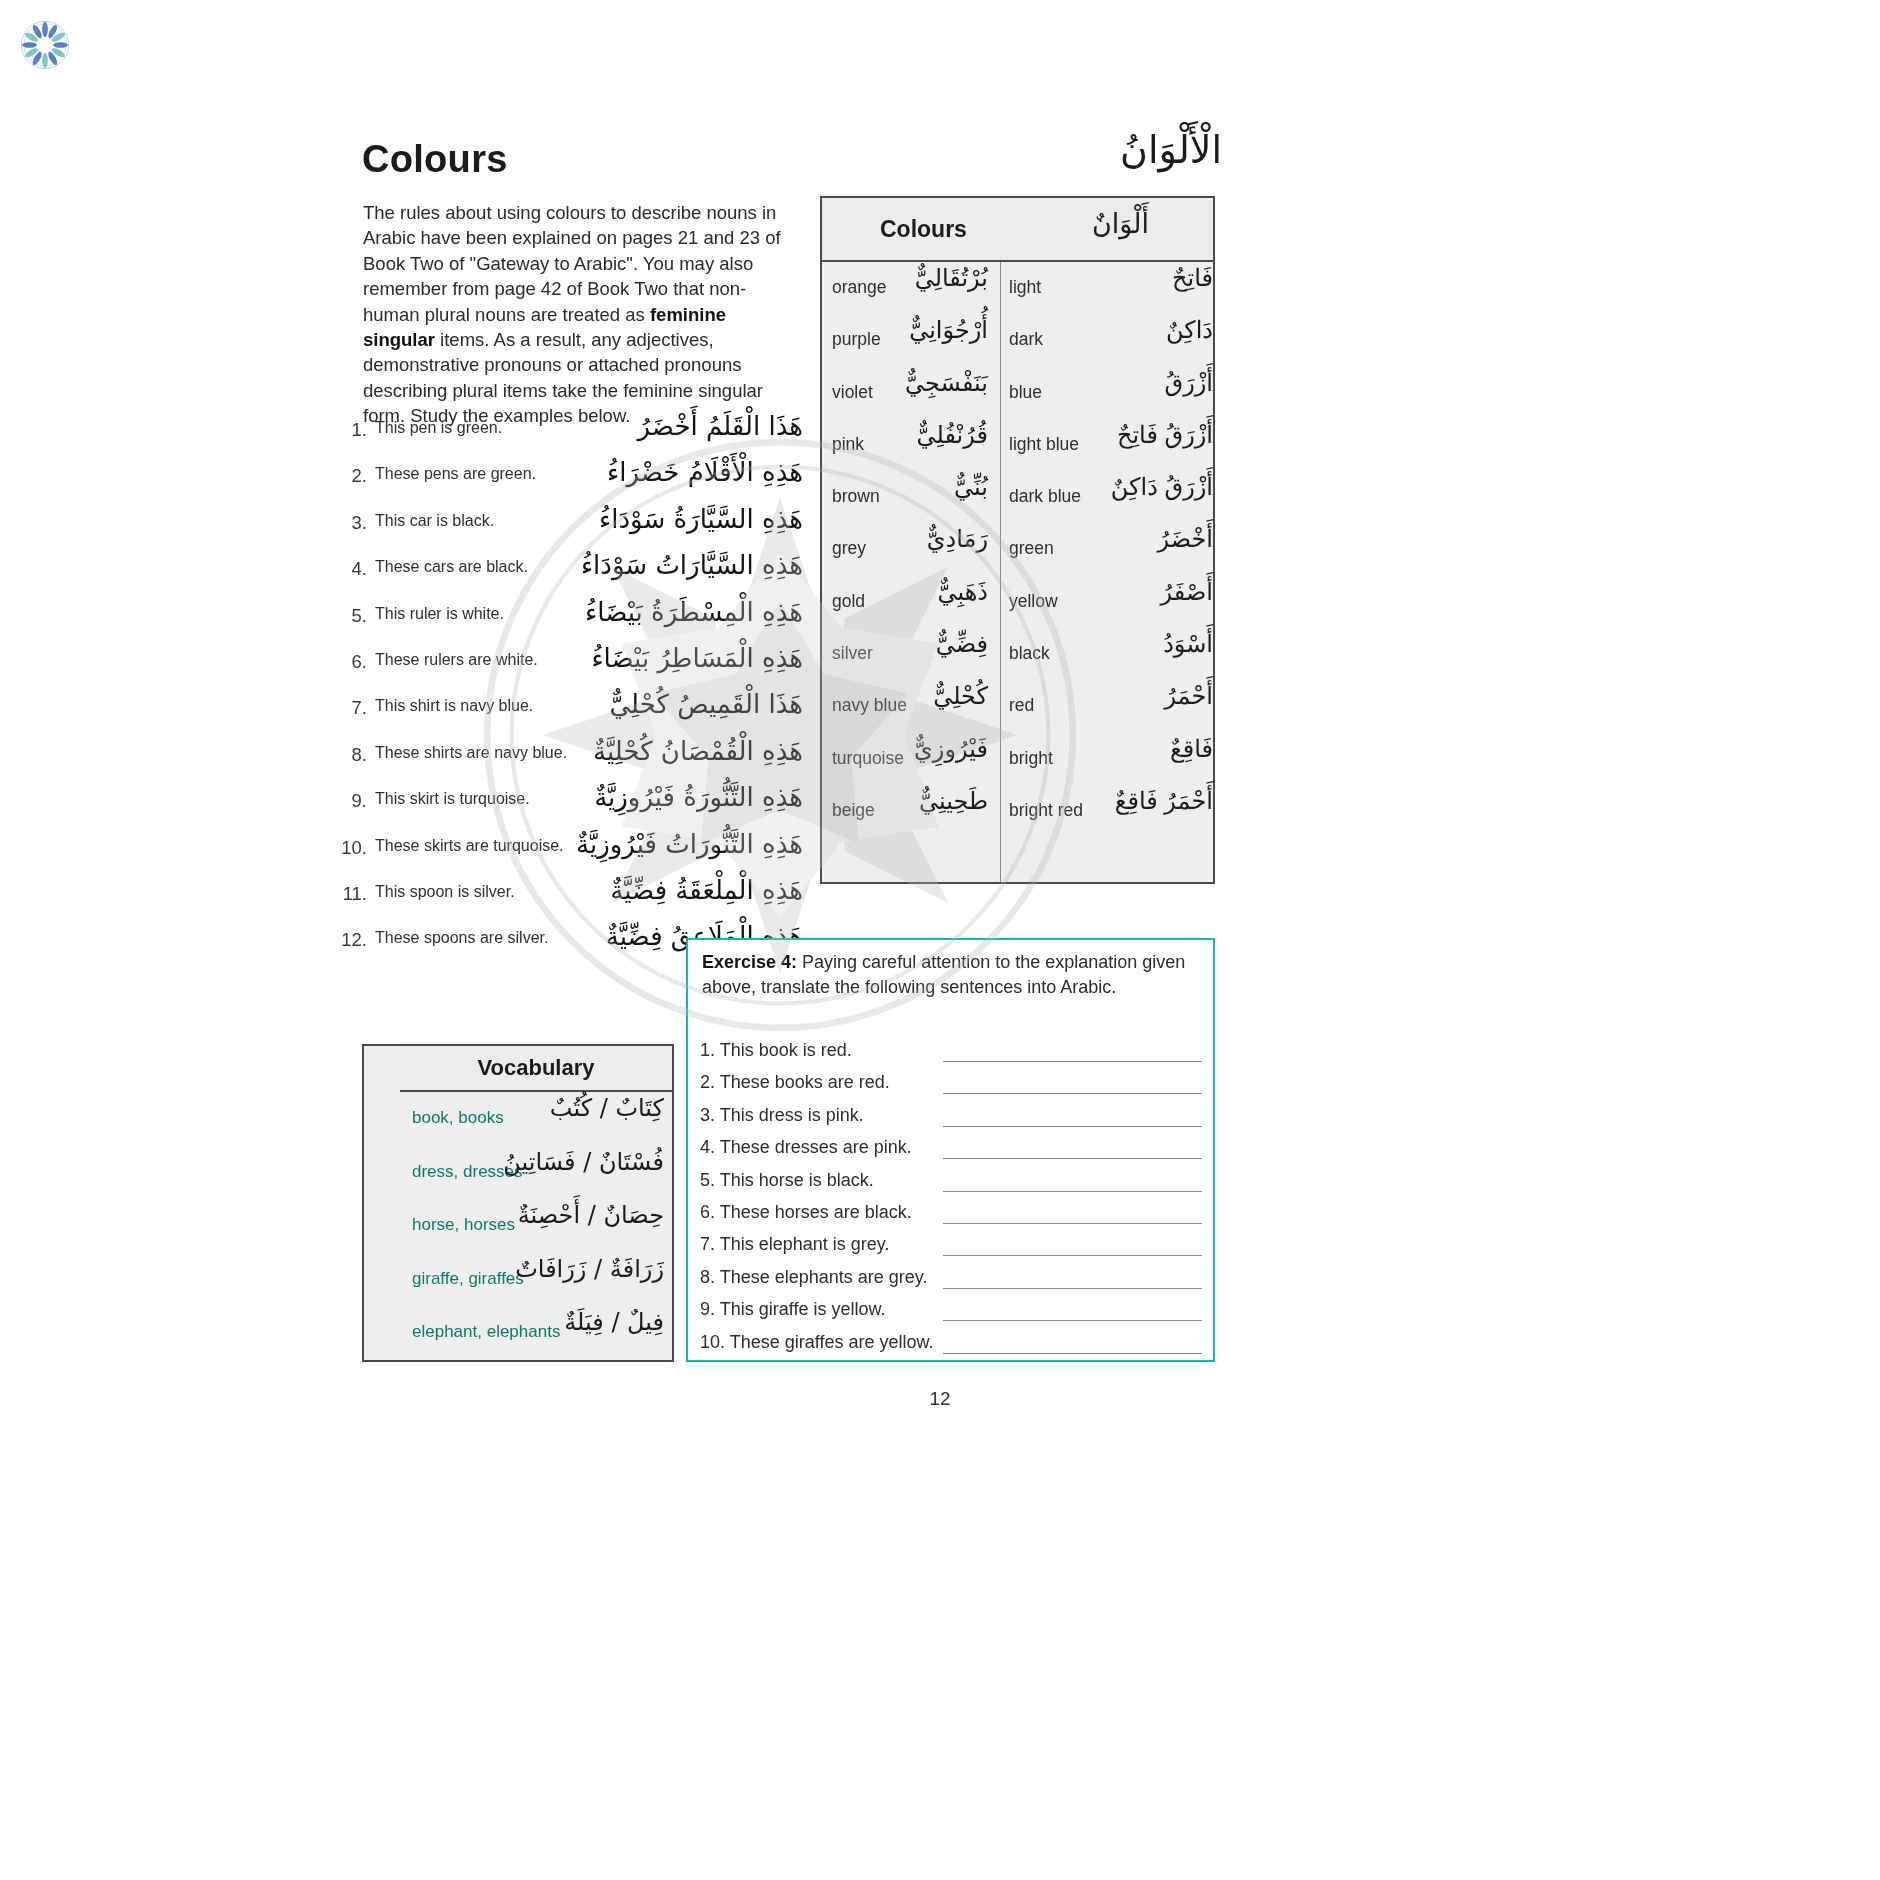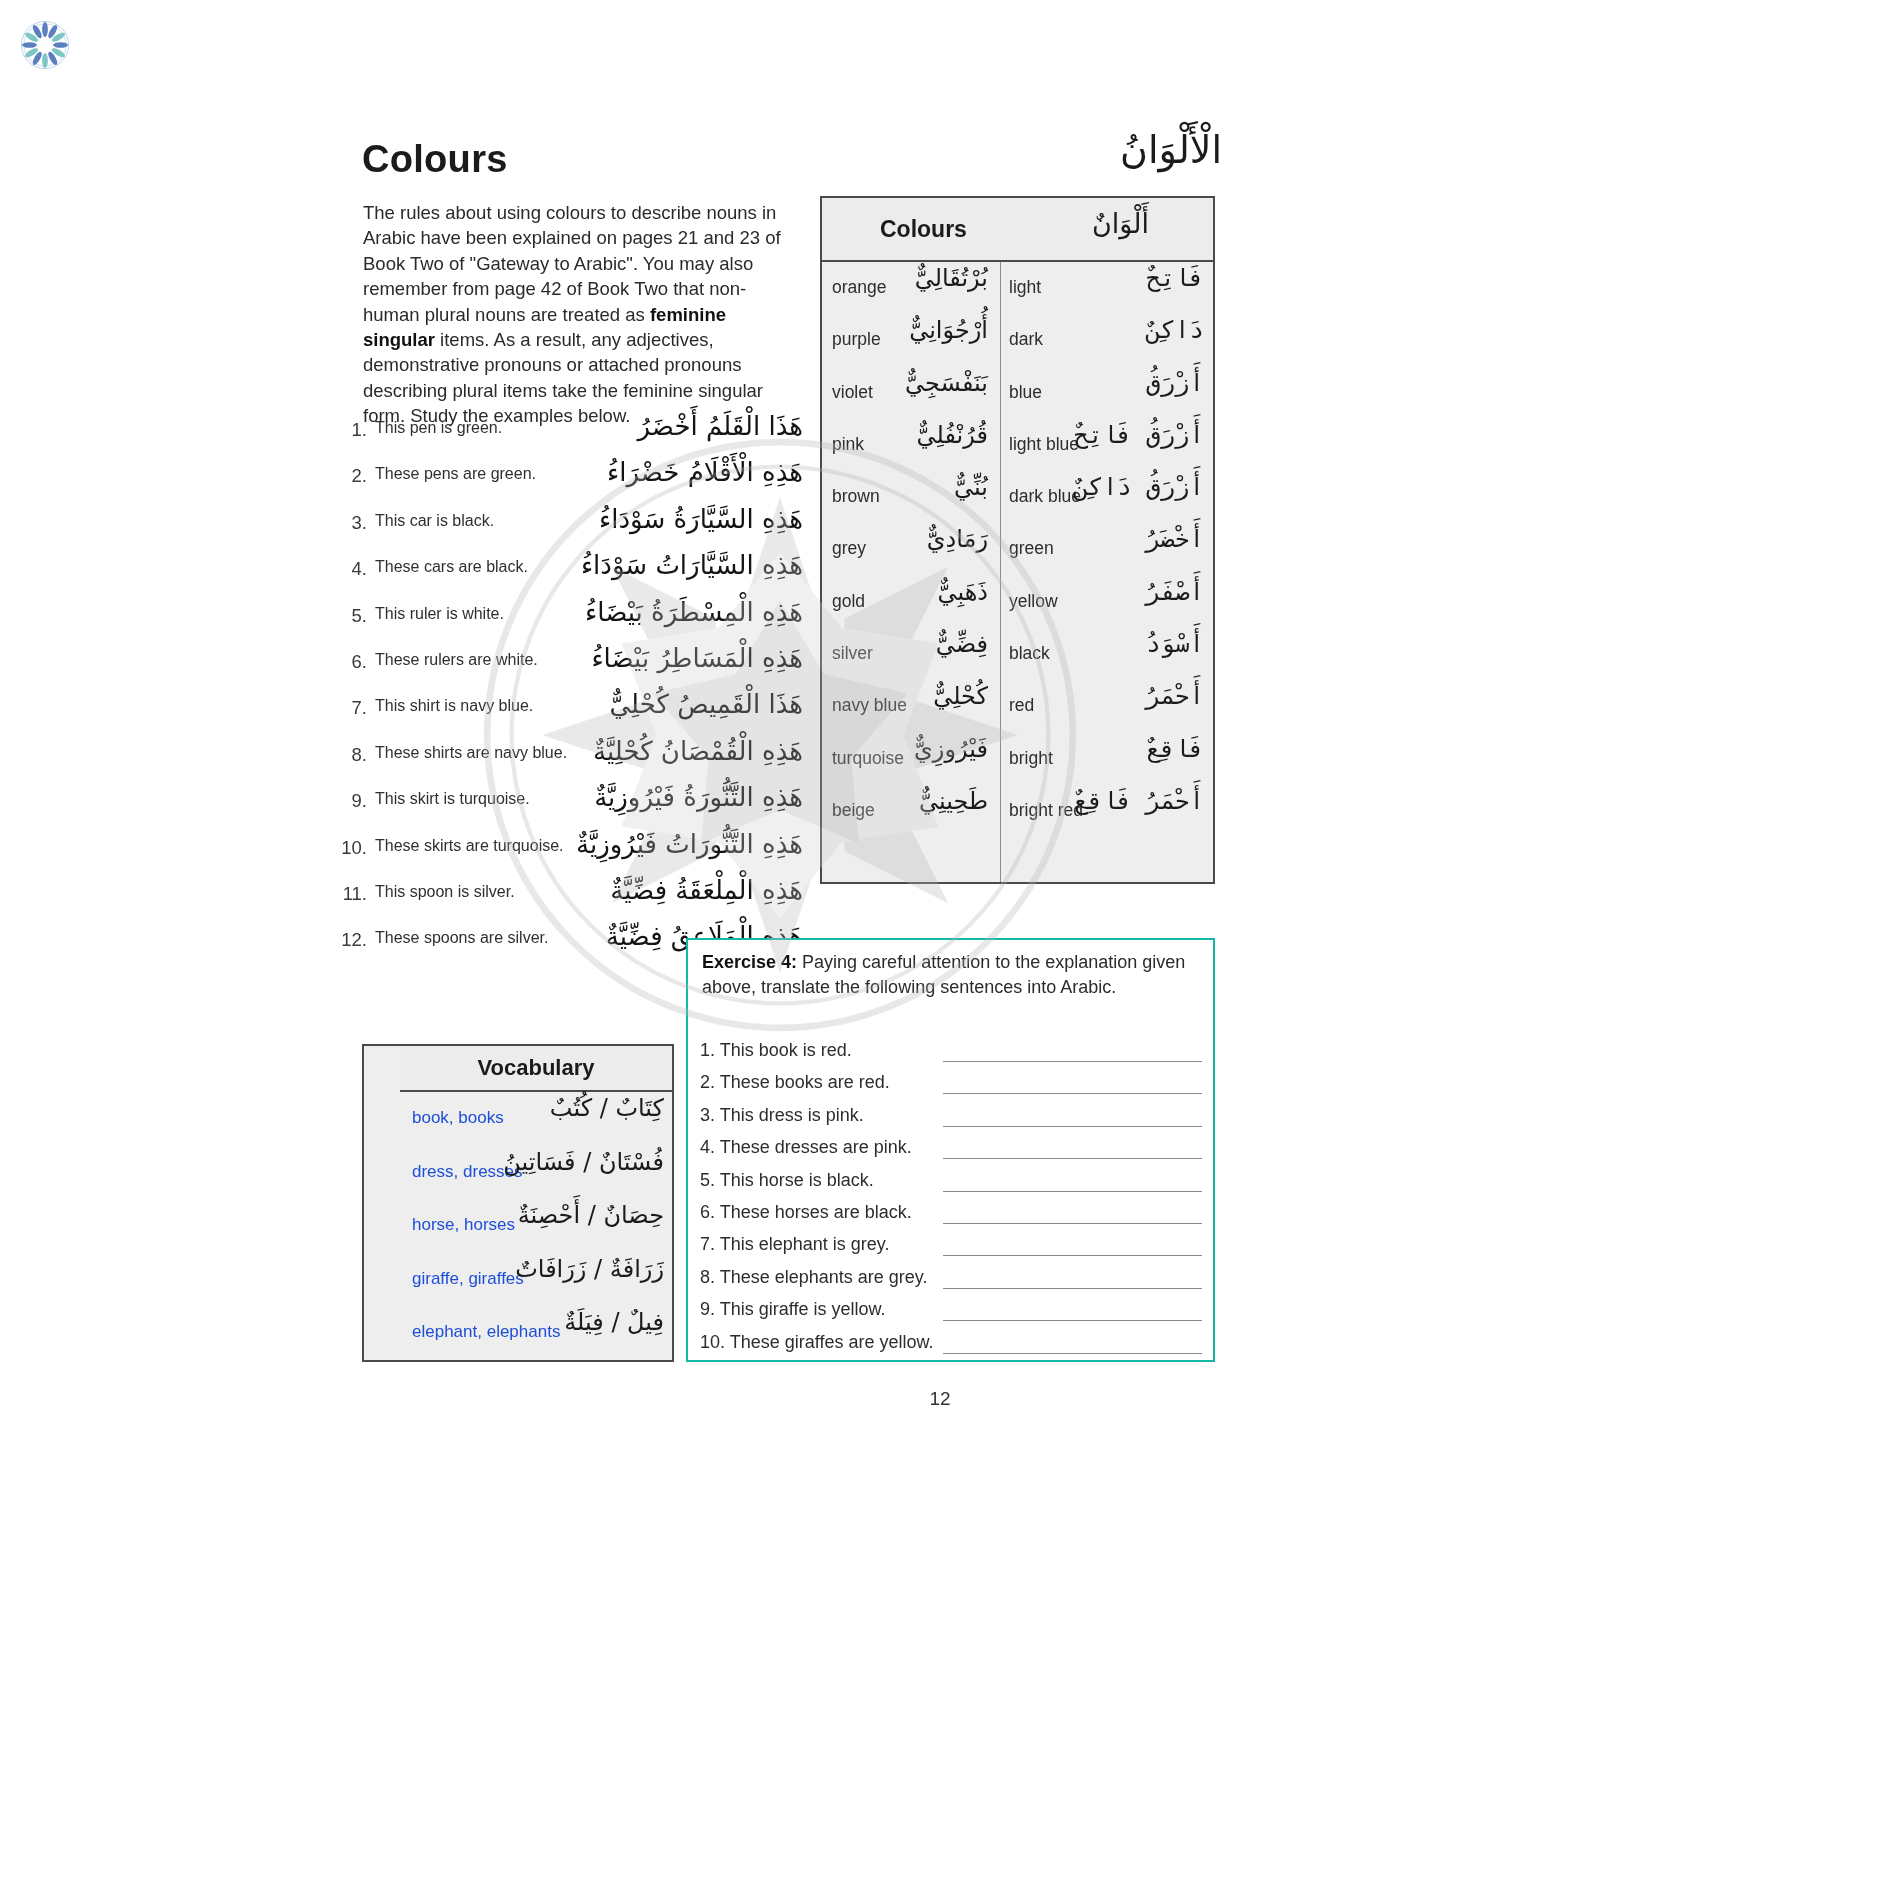--- a/index.html
+++ b/index.html
@@ -193,24 +193,24 @@
   }
   .ct-en-r {
     position: absolute;
     left: 187px;
     top: 15px;
     font-size: 17.5px;
     color: #2d2d2d;
   }
   .ct-ar-r {
     position: absolute;
-    right: 9px;
+    right: 0;
     top: 2px;
     font-size: 24px;
-    font-family: Liberation Mono, monospace;
+    font-family: Liberation Sans, sans-serif;
     direction: rtl;
     white-space: nowrap;
   }
 
   
   #vocab-table {
     left: 362px;
     top: 1044px;
     width: 312px;
     height: 318px;
@@ -221,21 +221,21 @@
     font-size: 22px;
     line-height: 44px;
   }
   .vb-body { position: relative; height: 269px; }
   .vb-row { position: relative; height: 53.5px; }
   .vb-en {
     position: absolute;
     left: 12px;
     top: 16px;
     font-size: 17px;
-    color: #1d4ed8;
+    color: #0f766e;
   }
   .vb-ar {
     position: absolute;
     right: 8px;
     top: 2px;
     font-size: 24px;
     font-family: "DejaVu Sans", sans-serif;
     direction: rtl;
     white-space: nowrap;
   }

